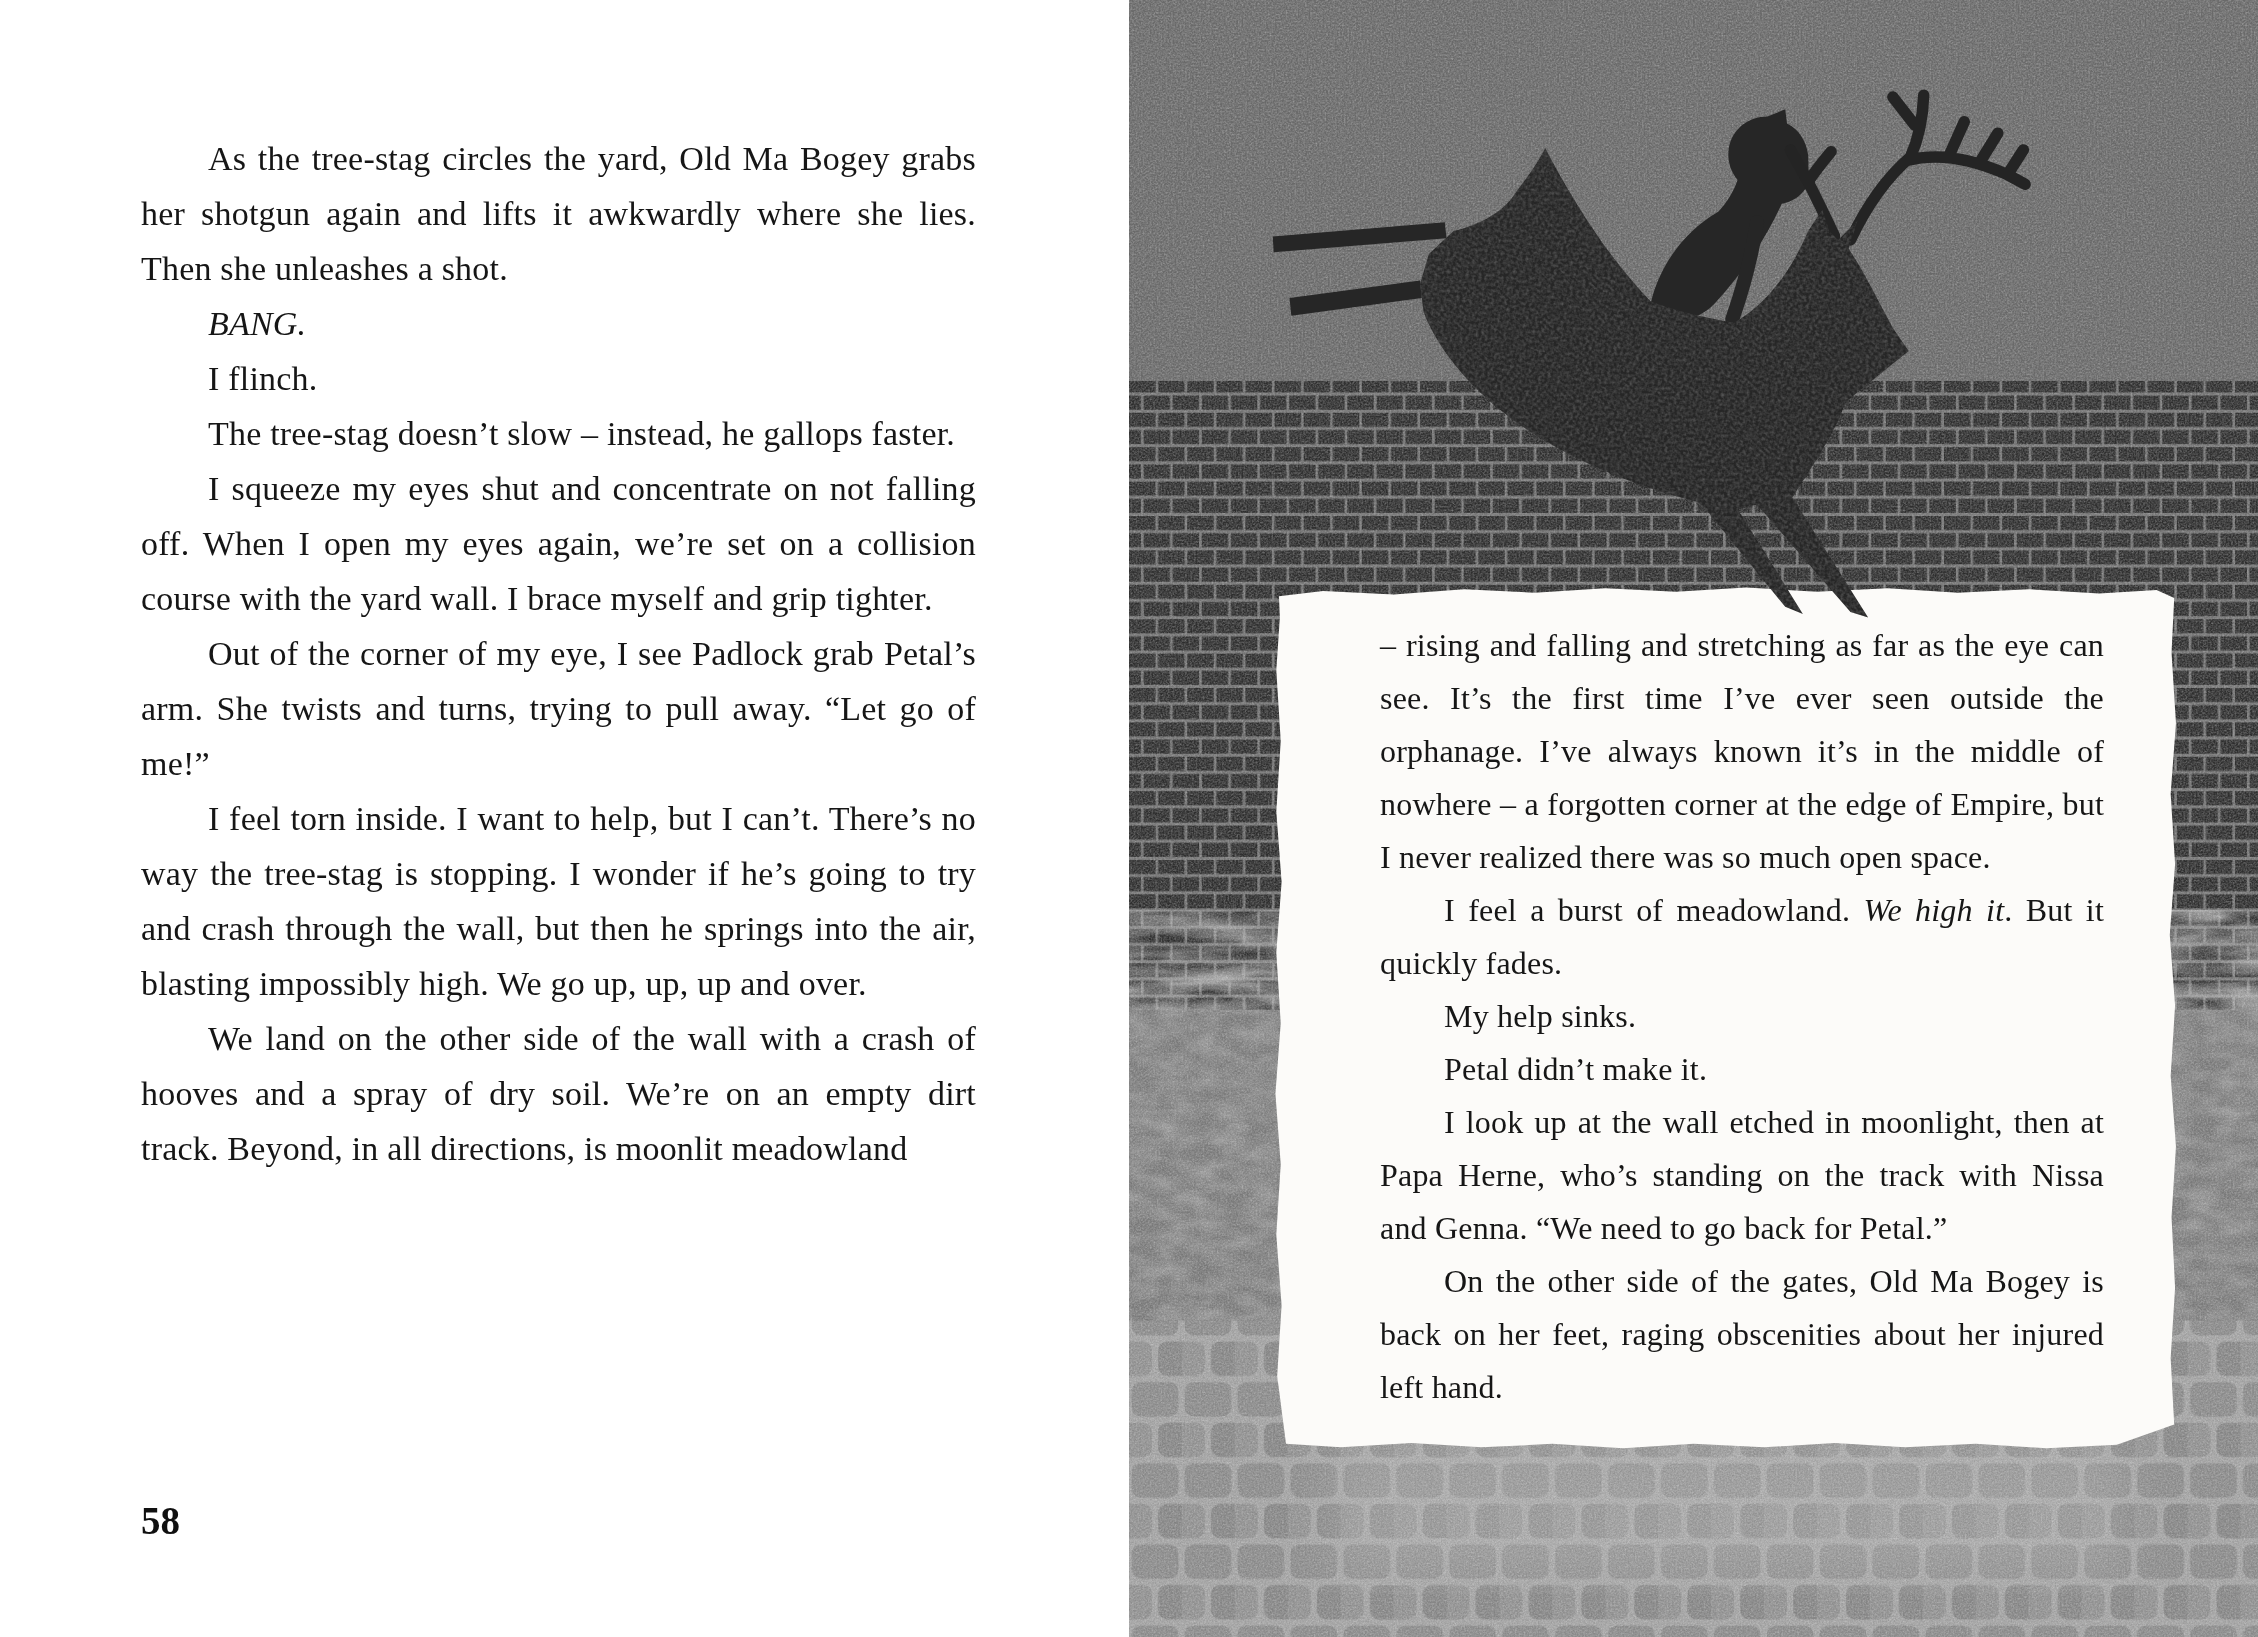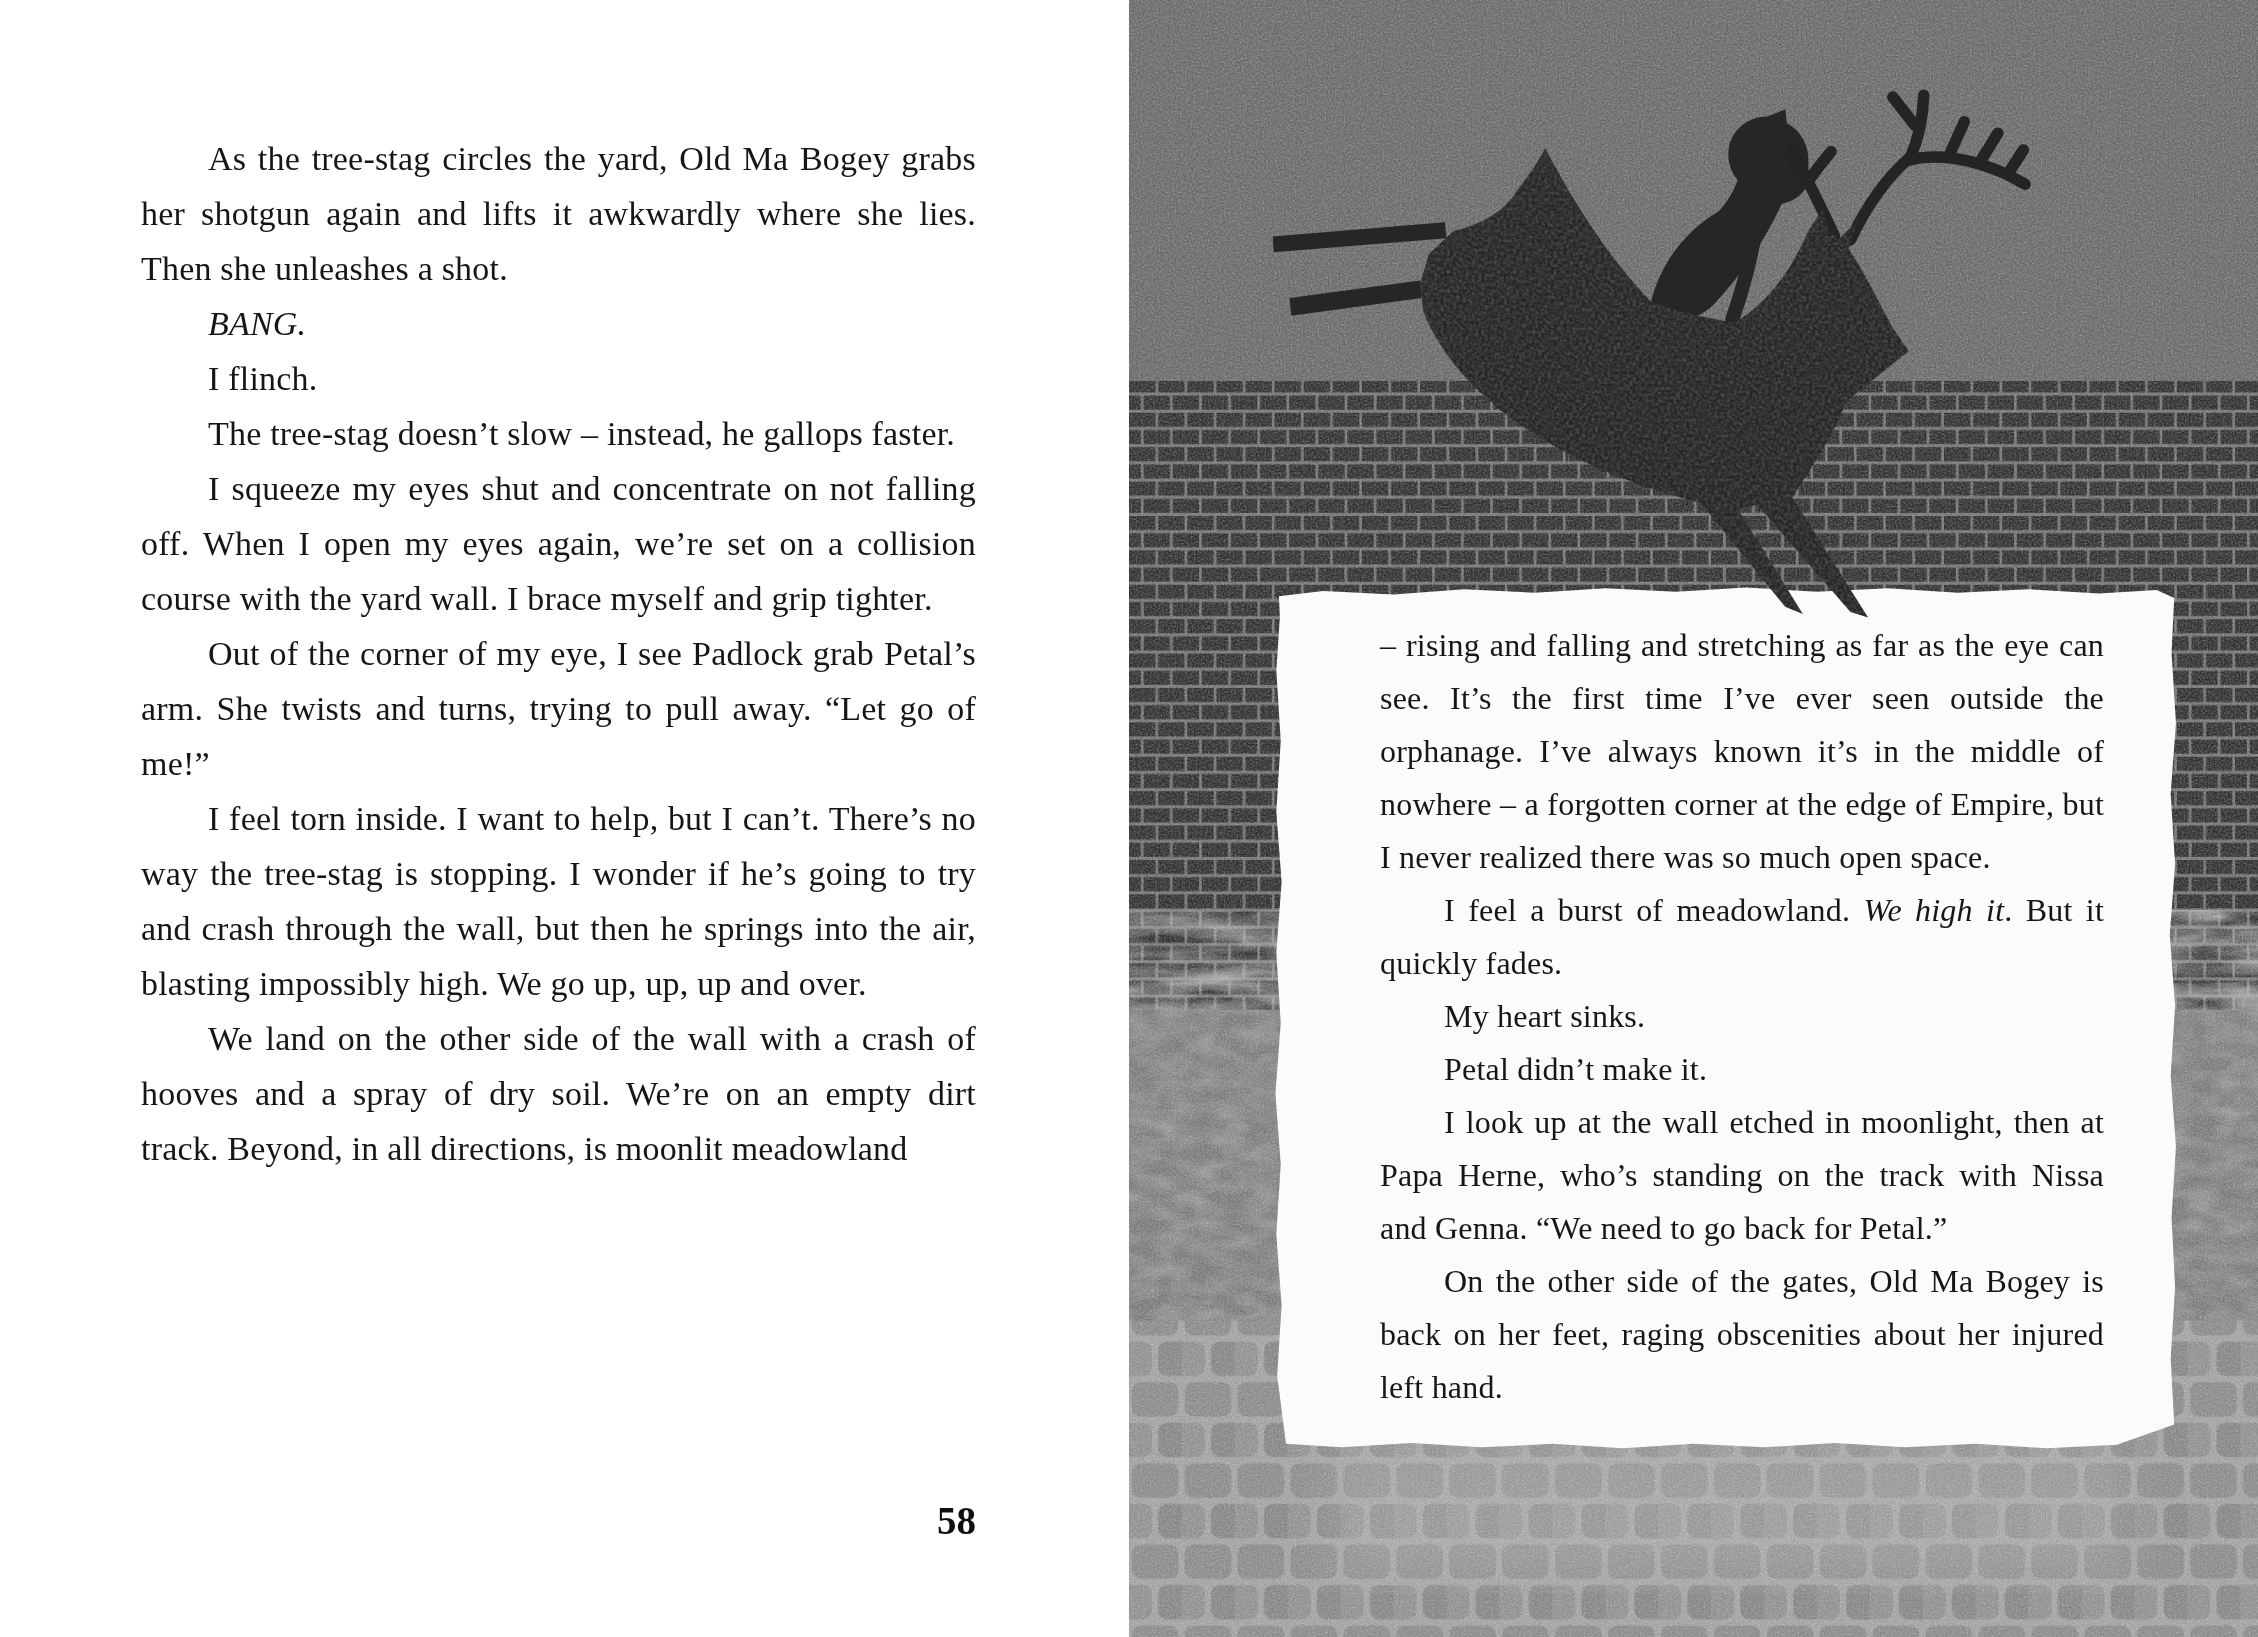--- a/index.html
+++ b/index.html
@@ -9,21 +9,21 @@
   .page.left{left:0;background:#ffffff;}
   .page.right{left:1129px;background:#6a6a6a;}
   .page.right svg{position:absolute;left:0;top:0;display:block;}
 
   .body-text{position:absolute;left:141px;top:131px;width:835px;
              font-size:34px;line-height:55px;color:#161616;text-align:justify;
              letter-spacing:0.2px;}
   .body-text p{margin:0;text-indent:67px;}
   em{font-style:italic;}
 
-  .page-number{position:absolute;left:141px;top:1498px;width:835px;text-align:right;
+  .page-number{position:absolute;left:141px;top:1498px;width:835px;text-align:left;
                font-size:39px;font-weight:bold;color:#101010;}
 
   .panel-text{position:absolute;left:166px;top:589px;width:897px;height:858px;
               box-sizing:border-box;padding:30px 88px 0 85px;
               font-size:32px;line-height:53px;color:#161616;text-align:justify;
               letter-spacing:0.2px;z-index:3;}
   .panel-text p{margin:0;text-indent:64px;}
   .panel-text p.noindent{text-indent:0;}
 </style>
 </head>
@@ -150,20 +150,20 @@
         </g>
         <g clip-path="url(#stagClip)">
           <rect x="150" y="100" width="780" height="640" filter="url(#stagGrain)" opacity="0.4"></rect>
         </g>
       </g>
     </svg>
 
     <div class="panel-text">
         <p class="noindent"><span>– rising and falling and stretching as far as the eye can see. It’s the first time I’ve ever seen outside the orphanage. I’ve always known it’s in the middle of nowhere – a forgotten corner at the edge of Empire, but I never realized there was so much open space.</span></p>
         <p><span>I feel a burst of meadowland. </span><em>We high it</em><span>. But it quickly fades.</span></p>
-        <p><span>My heart sinks.</span></p>
+        <p><span>My help sinks.</span></p>
         <p><span>Petal didn’t make it.</span></p>
         <p><span>I look up at the wall etched in moonlight, then at Papa Herne, who’s standing on the track with Nissa and Genna. “We need to go back for Petal.”</span></p>
         <p><span>On the other side of the gates, Old Ma Bogey is back on her feet, raging obscenities about her injured left hand.</span></p>
       </div>
   </section>
 </div>
 
 
 </body></html>

